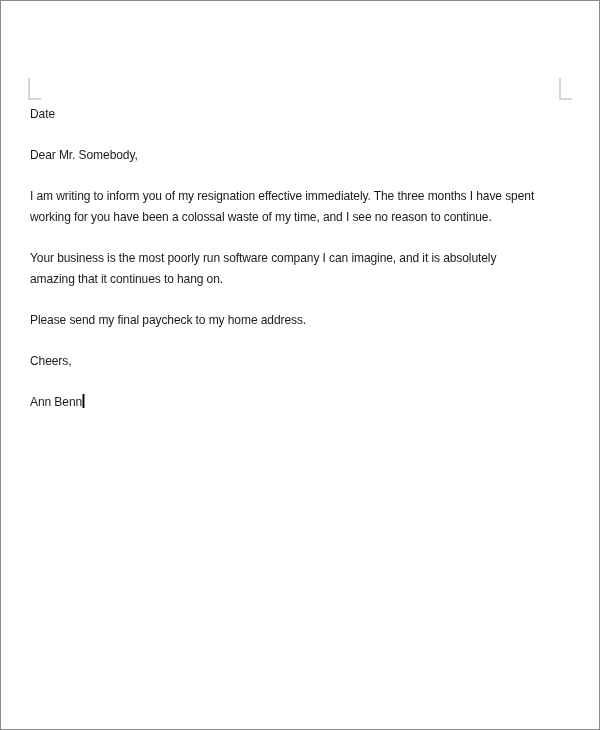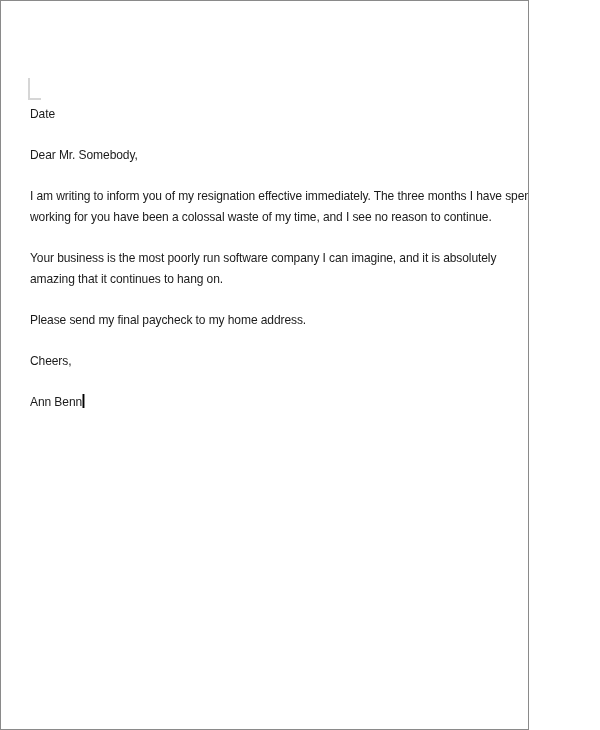--- a/index.html
+++ b/index.html
@@ -7,21 +7,21 @@
     padding: 0;
     background: #ffffff;
   }
 
   body {
     font-family: "Liberation Sans", sans-serif;
   }
 
   #document-page {
     position: relative;
-    width: 529px;
+    width: 600px;
     height: 730px;
     box-sizing: border-box;
     background: #ffffff;
     border: 1px solid #8a8a8a;
     overflow: hidden;
   }
 
   
   .margin-mark {
     position: absolute;

